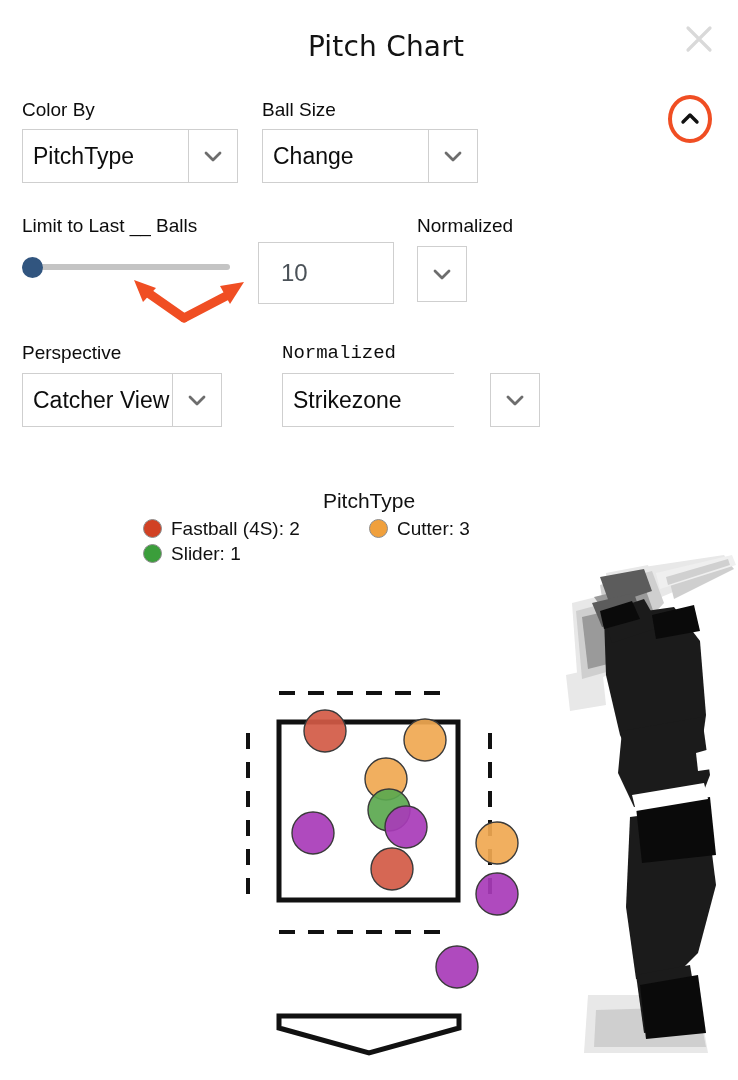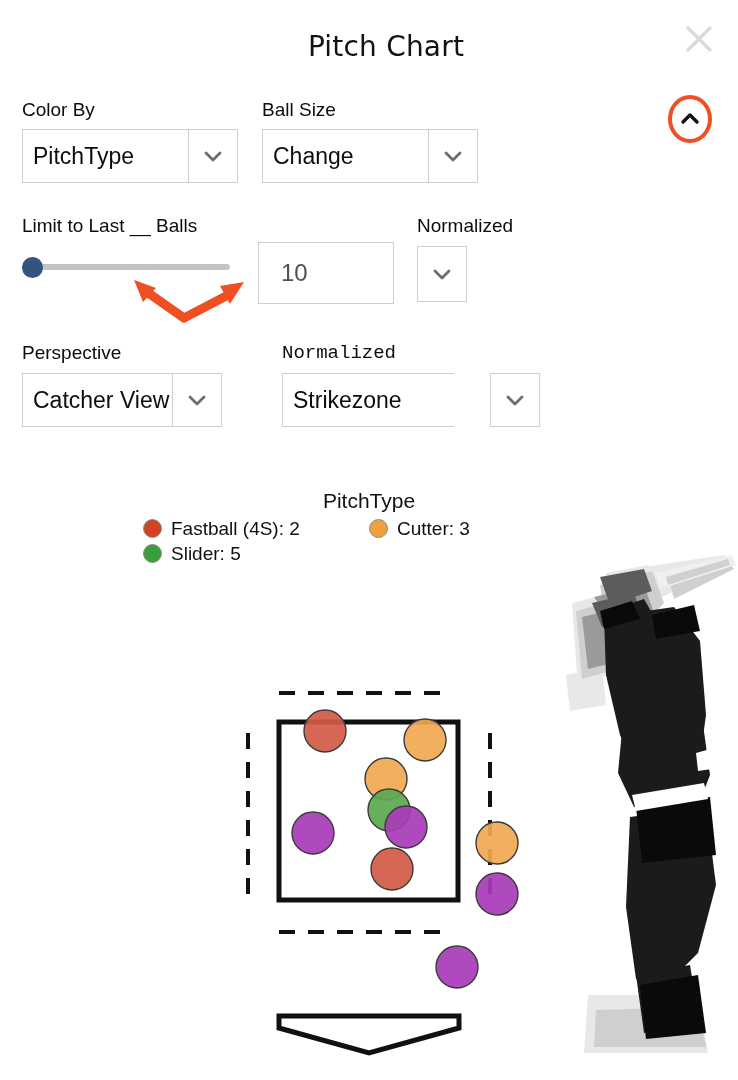--- a/index.html
+++ b/index.html
@@ -309,21 +309,21 @@
       <span class="legend-text">Fastball (4S): 2</span>
     </div>
     <div class="legend-cell">
       <span class="legend-dot" style="background: rgb(240, 160, 60);"></span>
       <span class="legend-text">Cutter: 3</span>
     </div>
   </div>
   <div class="legend-row">
     <div class="legend-cell">
       <span class="legend-dot" style="background: rgb(59, 158, 59);"></span>
-      <span class="legend-text">Slider: 5</span>
+      <span class="legend-text">Slider: 1</span>
     </div>
   </div>
 </div>
 
 <div class="plot">
   <svg width="738" height="1080" viewBox="0 0 738 1080">
 
     <line x1="279" y1="693" x2="451" y2="693" stroke="#111" stroke-width="4" stroke-dasharray="16 13"></line>
 
     <line x1="279" y1="932" x2="451" y2="932" stroke="#111" stroke-width="4" stroke-dasharray="16 13"></line>

